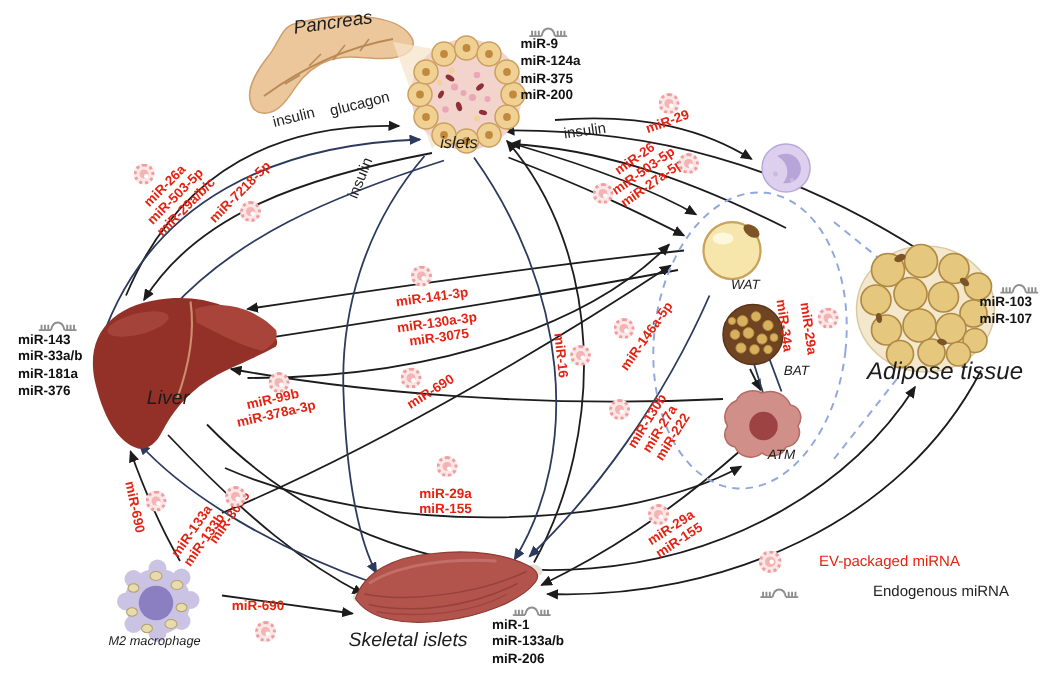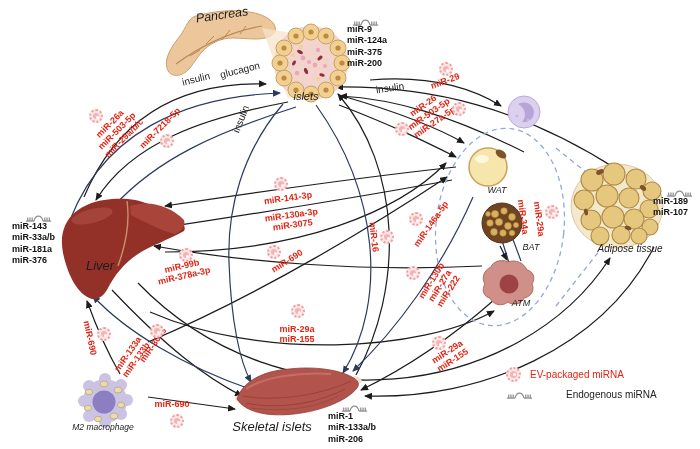--- a/index.html
+++ b/index.html
@@ -13,21 +13,21 @@
   .lbl-hormone{color:#222;font-size:10px;text-align:center;}
   .lbl-endo{font-weight:700;color:#111;font-size:9px;line-height:1.25;text-align:left;}
   .icon-ev{position:absolute;width:14px;height:14px;box-sizing:border-box;
            border:2px dotted #ef9e9e;border-radius:50%;background:#fbe7e7;}
   .icon-ev::before{content:"";position:absolute;left:2px;top:2px;right:2px;bottom:2px;
            border-radius:50%;background:#f4b4b4;}
   .icon-ev::after{content:"";position:absolute;left:4.5px;top:4.5px;width:3px;height:3px;
            border-radius:50%;background:#ffffff;}
   .icon-hairpin{position:absolute;width:27px;height:11px;}
   #legend{position:absolute;left:506px;top:364px;}
-  .legend-row{display:flex;align-items:center;gap:9px;height:20px;}
+  .legend-row{display:flex;align-items:center;gap:25px;height:20px;}
   .legend-ev-icon{position:relative;width:15px;height:15px;flex:0 0 15px;}
   .legend-ev-icon .icon-ev{left:0;top:0;width:15px;height:15px;}
   .legend-text-ev{color:#e42313;font-size:10px;}
   .legend-text-endo{color:#222;font-size:10px;margin-left:24px;}
   #chronic{position:absolute;left:551px;top:96px;line-height:1.2;}
   #chronic .t1{font-weight:700;font-size:9.5px;color:#111;}
   #chronic .t2{font-style:italic;font-size:8.5px;color:#555;}
 </style>
 </head>
 <body>
@@ -266,33 +266,33 @@
     </g>
   </svg>
 
   <div id="annotation-layer">
       <div class="lbl lbl-organ" style="font-size: 12.5px; left: 222px; top: 15px; transform: translate(-50%, -50%) rotate(-8deg);">
         <span>Pancreas</span>
       </div>
       <div class="lbl lbl-organ" style="font-size: 11px; left: 306px; top: 96px; transform: translate(-50%, -50%) rotate(0deg);">
         <span>islets</span>
       </div>
-      <div class="lbl lbl-organ" style="font-size: 13px; left: 100px; top: 266px; transform: translate(-50%, -50%) rotate(0deg);">
+      <div class="lbl lbl-organ" style="font-size: 13px; left: 112px; top: 266px; transform: translate(-50%, -50%) rotate(0deg);">
         <span>Liver</span>
       </div>
       <div class="lbl lbl-organ" style="font-size: 9px; left: 497px; top: 190px; transform: translate(-50%, -50%) rotate(0deg);">
         <span>WAT</span>
       </div>
       <div class="lbl lbl-organ" style="font-size: 9px; left: 511px; top: 247px; transform: translate(-50%, -50%) rotate(0deg); margin-left: 20px;">
         <span>BAT</span>
       </div>
       <div class="lbl lbl-organ" style="font-size: 9px; left: 521px; top: 303px; transform: translate(-50%, -50%) rotate(0deg); text-align: right;">
         <span>ATM</span>
       </div>
-      <div class="lbl lbl-organ" style="font-size: 10px; left: 630px; top: 249px; transform: translate(-50%, -50%) rotate(0deg);">
+      <div class="lbl lbl-organ" style="font-size: 16px; left: 630px; top: 249px; transform: translate(-50%, -50%) rotate(0deg);">
         <span>Adipose tissue</span>
       </div>
       <div class="lbl lbl-organ" style="font-size: 13px; left: 272px; top: 427px; transform: translate(-50%, -50%) rotate(0deg);">
         <span>Skeletal islets</span>
       </div>
       <div class="lbl lbl-organ" style="font-size: 8.5px; left: 103px; top: 428px; transform: translate(-50%, -50%) rotate(0deg);">
         <span>M2 macrophage</span>
       </div>
       <div class="lbl lbl-hormone" style="left: 196px; top: 79px; transform: translate(-50%, -50%) rotate(-14deg);">
         <span>insulin</span>
@@ -380,21 +380,21 @@
         <span>miR-375</span>
         <span>miR-200</span>
       </div>
       <div class="lbl lbl-endo" style="left: 12px; top: 221px; transform: rotate(0deg);">
         <span>miR-143</span>
         <span>miR-33a/b</span>
         <span>miR-181a</span>
         <span>miR-376</span>
       </div>
       <div class="lbl lbl-endo" style="left: 653px; top: 196px; transform: rotate(0deg);">
-        <span>miR-189</span>
+        <span>miR-103</span>
         <span>miR-107</span>
       </div>
       <div class="lbl lbl-endo" style="left: 328px; top: 411px; transform: rotate(0deg);">
         <span>miR-1</span>
         <span>miR-133a/b</span>
         <span>miR-206</span>
       </div>
       <span class="icon-ev" style="left: 89px; top: 109px;"></span>
       <span class="icon-ev" style="left: 160px; top: 134px;"></span>
       <span class="icon-ev" style="left: 439px; top: 62px;"></span>

